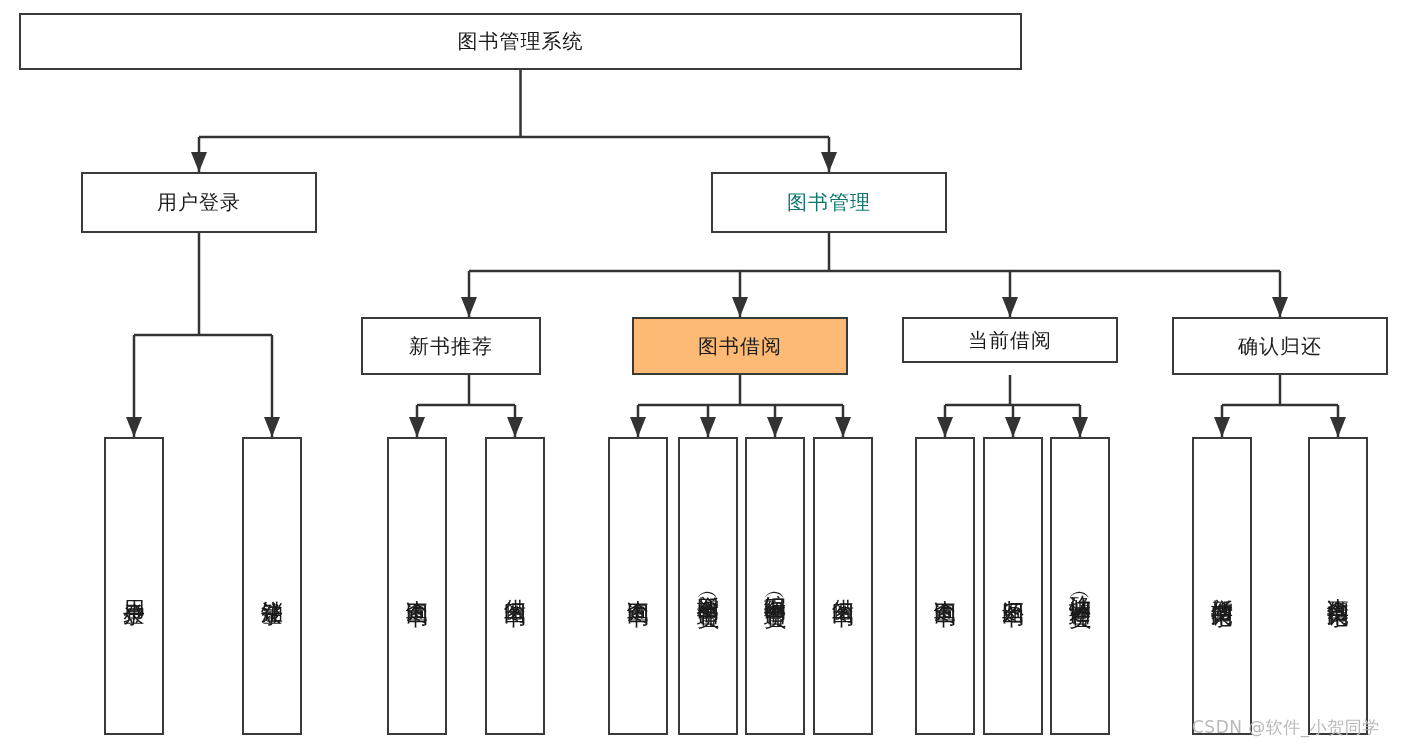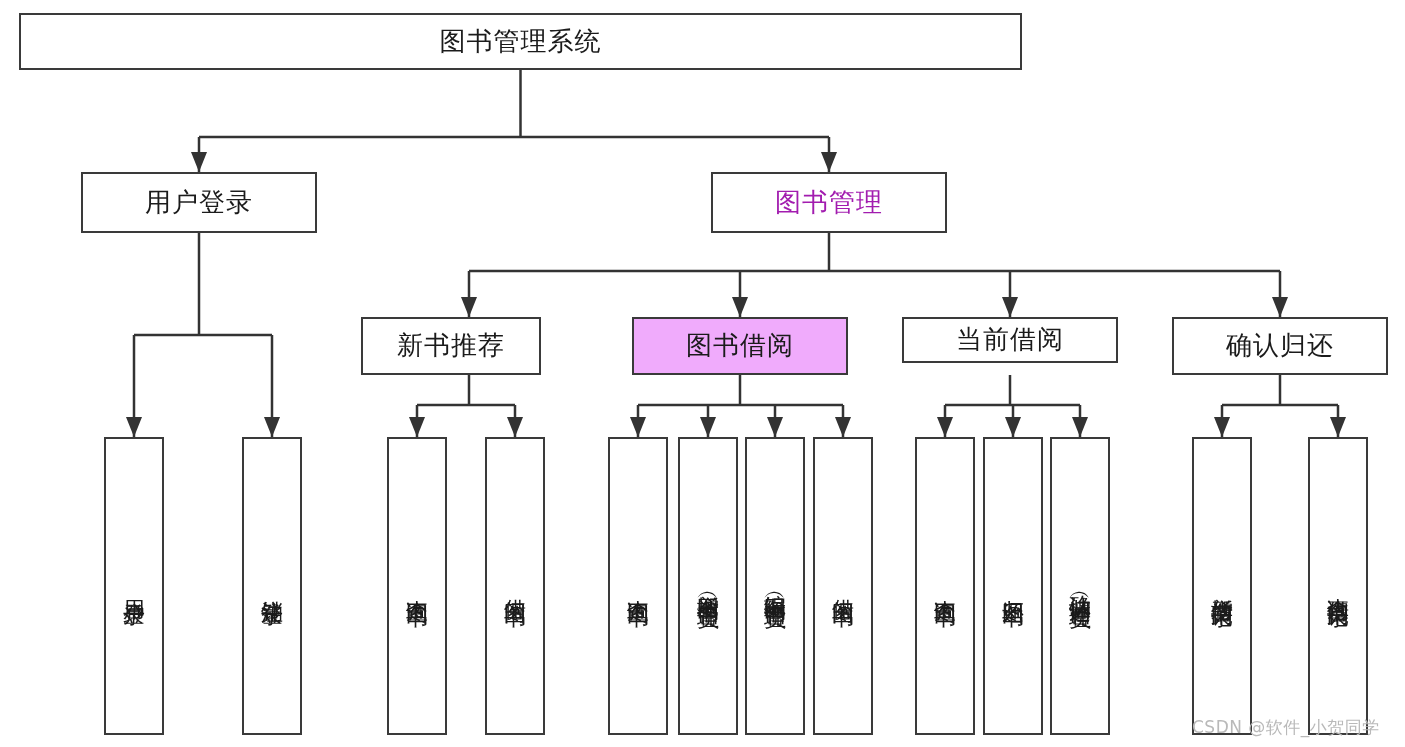--- a/index.html
+++ b/index.html
@@ -29,21 +29,21 @@
     position: absolute;
     box-sizing: border-box;
     background: #ffffff;
     border: 2px solid #3a3a3a;
     display: flex;
     align-items: center;
     justify-content: center;
     color: #1b1b1b;
   }
   .node.horizontal {
-    font-size: 26px;
+    font-size: 20px;
     line-height: 1.15;
     letter-spacing: 1px;
   }
   .node.vertical {
     writing-mode: vertical-rl;
     text-orientation: upright;
     font-size: 22px;
     line-height: 1.18;
     letter-spacing: 2px;
     padding: 6px 0;
@@ -126,27 +126,27 @@
       <line x1="1338" y1="405" x2="1338" y2="437" stroke="#333333" stroke-width="2.5"></line>
       <polygon points="1330,417 1346,417 1338,437" fill="#333333"></polygon>
     </svg>
   <div id="nodes-layer">
       <div class="node horizontal node-root" style="left: 19px; top: 13px; width: 1003px; height: 57px; border-color: rgb(58, 58, 58); background: rgb(255, 255, 255); color: rgb(27, 27, 27);">
         <span class="label">图书管理系统</span>
       </div>
       <div class="node horizontal" style="left: 81px; top: 172px; width: 236px; height: 61px; border-color: rgb(58, 58, 58); background: rgb(255, 255, 255); color: rgb(27, 27, 27);">
         <span class="label">用户登录</span>
       </div>
-      <div class="node horizontal" style="left: 711px; top: 172px; width: 236px; height: 61px; border-color: rgb(58, 58, 58); background: rgb(255, 255, 255); color: #a21caf;">
+      <div class="node horizontal" style="left: 711px; top: 172px; width: 236px; height: 61px; border-color: rgb(58, 58, 58); background: rgb(255, 255, 255); color: #0f766e;">
         <span class="label">图书管理</span>
       </div>
       <div class="node horizontal" style="left: 361px; top: 317px; width: 180px; height: 58px; border-color: rgb(58, 58, 58); background: rgb(255, 255, 255); color: rgb(27, 27, 27);">
         <span class="label">新书推荐</span>
       </div>
-      <div class="node horizontal" style="left: 632px; top: 317px; width: 216px; height: 58px; border-color: rgb(58, 58, 58); background: #f0abfc; color: rgb(27, 27, 27);">
+      <div class="node horizontal" style="left: 632px; top: 317px; width: 216px; height: 58px; border-color: rgb(58, 58, 58); background: #fdba74; color: rgb(27, 27, 27);">
         <span class="label">图书借阅</span>
       </div>
       <div class="node horizontal" style="left: 902px; top: 317px; width: 216px; height: 46px; border-color: rgb(58, 58, 58); background: rgb(255, 255, 255); color: rgb(27, 27, 27);">
         <span class="label">当前借阅</span>
       </div>
       <div class="node horizontal" style="left: 1172px; top: 317px; width: 216px; height: 58px; border-color: rgb(58, 58, 58); background: rgb(255, 255, 255); color: rgb(27, 27, 27);">
         <span class="label">确认归还</span>
       </div>
       <div class="node vertical" style="left: 104px; top: 437px; width: 60px; height: 298px; border-color: rgb(58, 58, 58); background: rgb(255, 255, 255); color: rgb(27, 27, 27);">
         <span class="label">用户登录</span>

